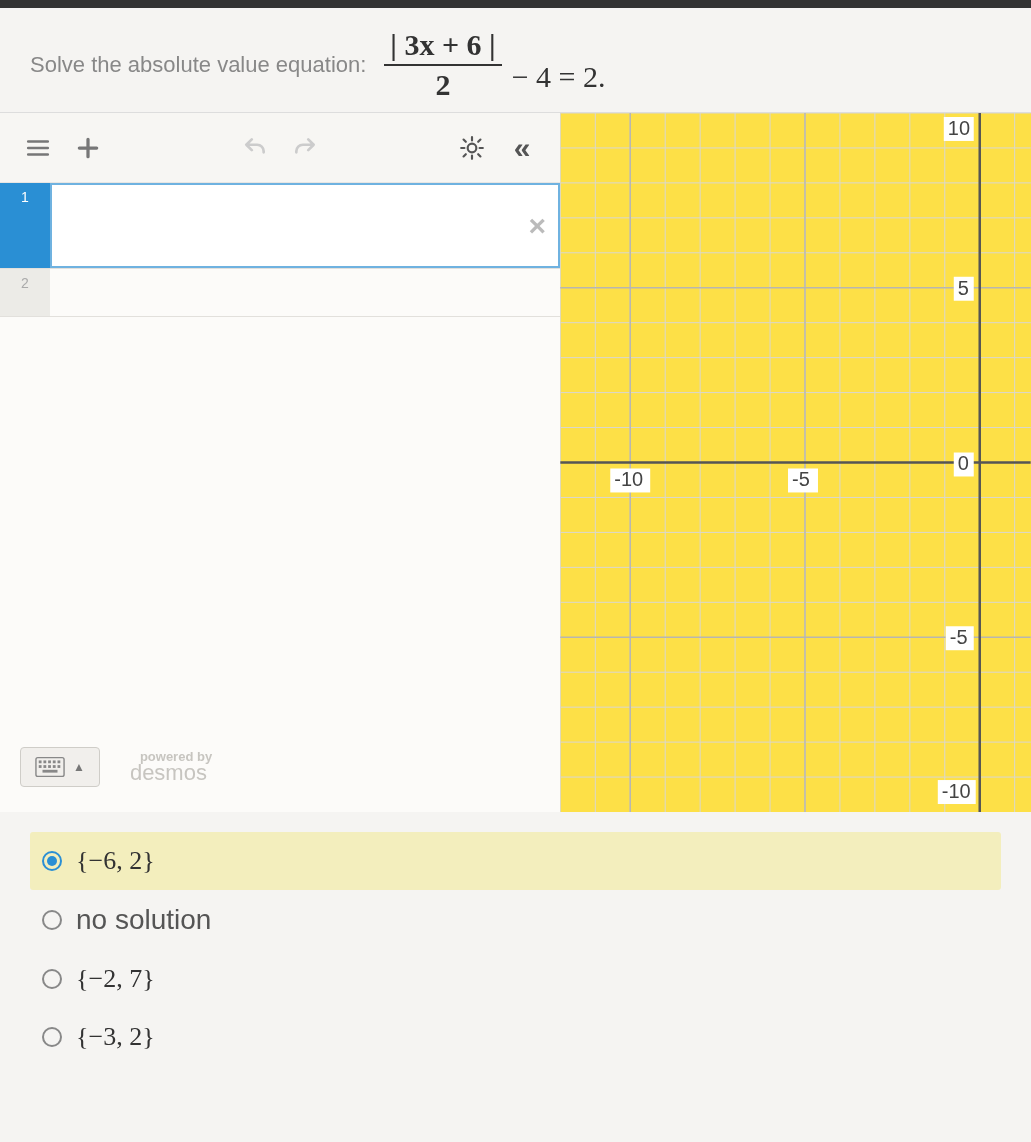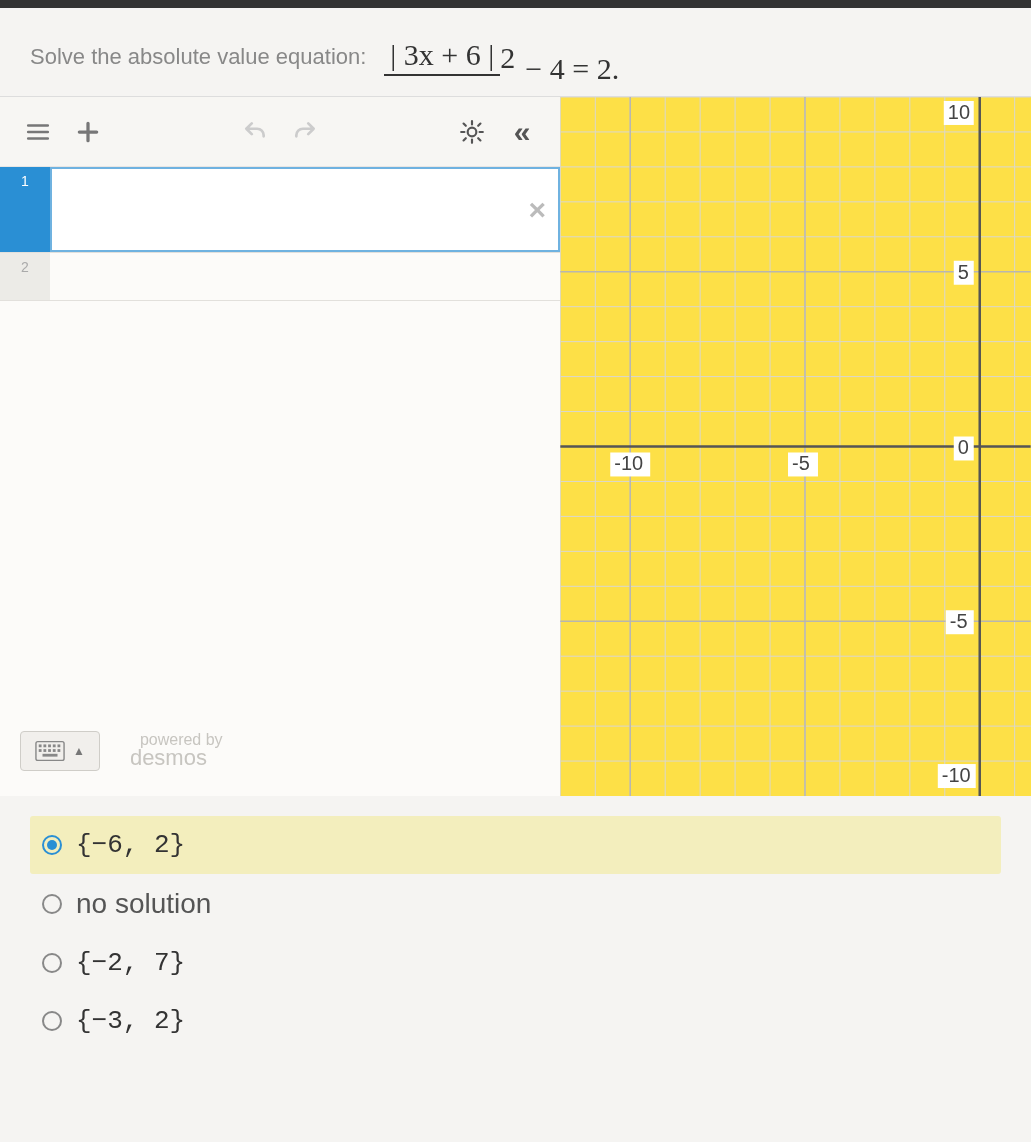--- a/index.html
+++ b/index.html
@@ -25,23 +25,24 @@
   .eq-wrap {
     display: inline-flex;
     align-items: center;
     color: #333;
     font-family: 'Times New Roman', serif;
     font-size: 30px;
     margin-left: 6px;
   }
   .frac {
     display: inline-flex;
-    flex-direction: row;
+    flex-direction: column;
     align-items: center;
     margin: 0 4px;
+    font-weight: bold;
   }
   .frac .num { padding: 0 6px 2px 6px; border-bottom: 2px solid #333; }
   .frac .den { padding-top: 2px; }
   .desmos-wrap {
     display: flex;
     border-top: 1px solid #ddd;
     height: 700px;
   }
   .expr-panel {
     width: 560px;
@@ -120,21 +121,21 @@
     background: #f1efec;
     padding: 8px 14px;
     display: flex;
     align-items: center;
     gap: 8px;
     color: #777;
   }
   .kb-btn svg { width: 30px; height: 22px; fill:#777; }
   .kb-btn .tri { font-size: 12px; }
   .desmos-brand { color: #c7c5c0; font-size: 22px; }
-  .desmos-brand .small { font-size: 16px; display:block; margin-bottom:-4px; margin-left:10px;}
+  .desmos-brand .small { font-size: 13px; display:block; margin-bottom:-4px; margin-left:10px;font-weight:bold;}
   .graph-panel {
     flex: 1;
     background: #fde047;
     position: relative;
     overflow: hidden;
   }
   .graph-svg { width: 100%; height: 100%; }
   .answers {
     padding: 20px 30px;
   }
@@ -156,21 +157,21 @@
     border-radius: 50%;
     display: flex; align-items:center; justify-content:center;
     flex-shrink: 0;
   }
   .radio.checked::after {
     content:'';
     width:10px; height:10px; border-radius:50%;
     background:#2a8fd4;
   }
   .answer.selected .radio { border-color:#2a8fd4; }
-  .ans-text { font-family: Liberation Mono, monospace; }
+  .ans-text { font-family: Liberation Serif, serif; }
 </style>
 </head>
 <body>
 
 <div class="top-bar"></div>
 
 <div class="question-area">
   <span>Solve the absolute value equation:</span>
   <span class="eq-wrap">
     <span class="frac">

